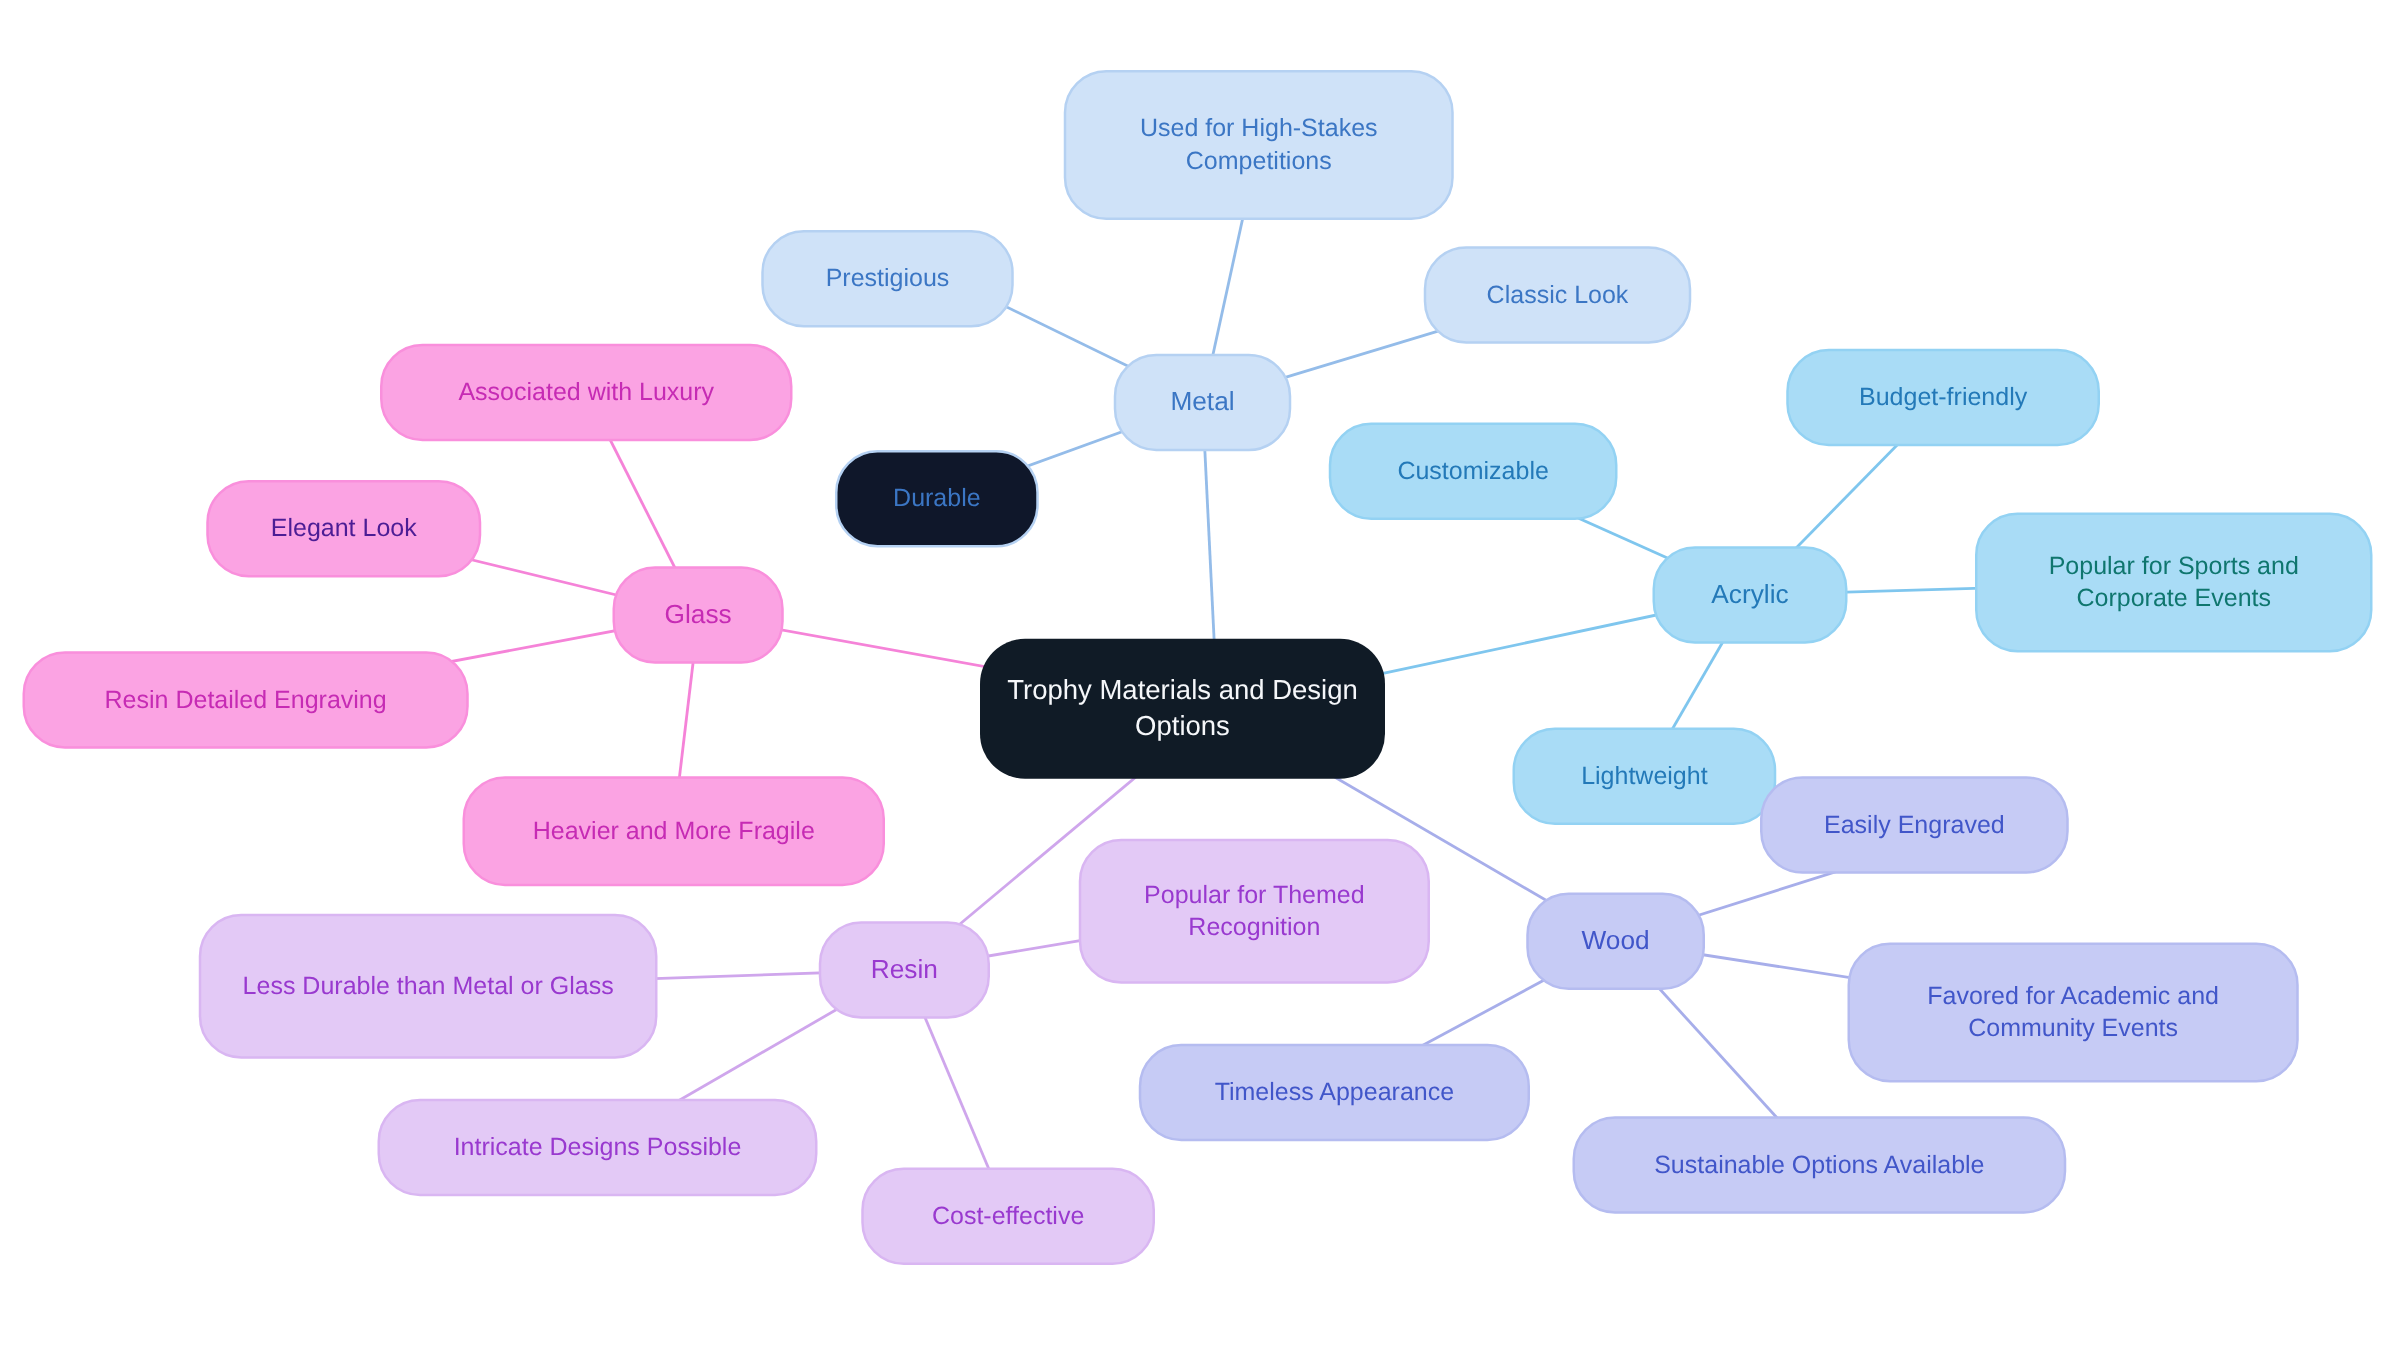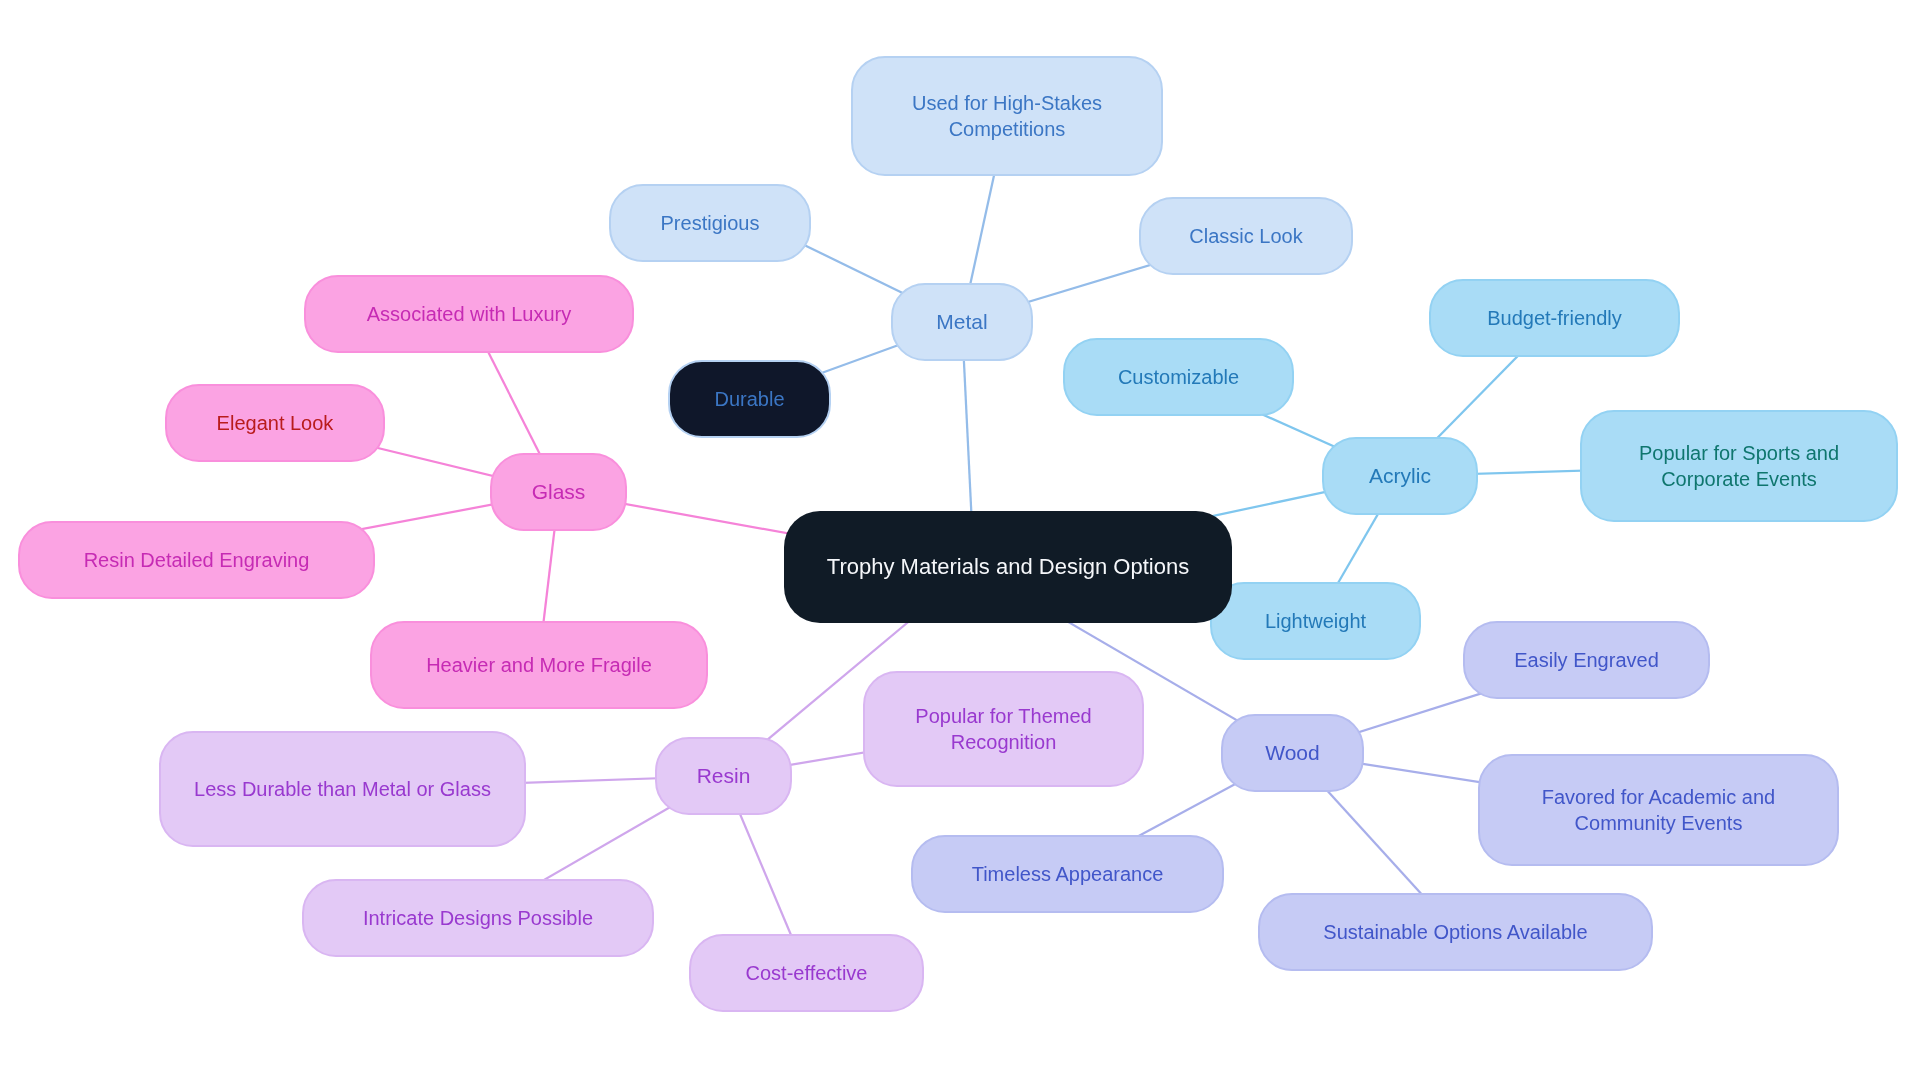--- a/index.html
+++ b/index.html
@@ -95,41 +95,41 @@
   <div class="node" style="left: 1063px; top: 338px; width: 231px; height: 78px; background-color: rgb(169, 220, 246); border-color: rgb(147, 210, 243); color: rgb(35, 121, 184);">Customizable</div>
 
   <div class="node parent" style="left: 1322px; top: 437px; width: 156px; height: 78px; background-color: rgb(169, 220, 246); border-color: rgb(147, 210, 243); color: rgb(35, 121, 184);">Acrylic</div>
 
   <div class="node" style="left: 1580px; top: 410px; width: 318px; height: 112px; background-color: rgb(169, 220, 246); border-color: rgb(147, 210, 243); color: #0f766e;">Popular for Sports and Corporate Events</div>
 
   <div class="node" style="left: 1210px; top: 582px; width: 211px; height: 78px; background-color: rgb(169, 220, 246); border-color: rgb(147, 210, 243); color: rgb(35, 121, 184);">Lightweight</div>
 
   <div class="node" style="left: 304px; top: 275px; width: 330px; height: 78px; background-color: rgb(251, 163, 227); border-color: rgb(249, 143, 220); color: rgb(198, 43, 180);">Associated with Luxury</div>
 
-  <div class="node" style="left: 165px; top: 384px; width: 220px; height: 78px; background-color: rgb(251, 163, 227); border-color: rgb(249, 143, 220); color: #b91c1c;">Elegant Look</div>
+  <div class="node" style="left: 165px; top: 384px; width: 220px; height: 78px; background-color: rgb(251, 163, 227); border-color: rgb(249, 143, 220); color: #4c1d95;">Elegant Look</div>
 
   <div class="node parent" style="left: 490px; top: 453px; width: 137px; height: 78px; background-color: rgb(251, 163, 227); border-color: rgb(249, 143, 220); color: rgb(198, 43, 180);">Glass</div>
 
   <div class="node" style="left: 18px; top: 521px; width: 357px; height: 78px; background-color: rgb(251, 163, 227); border-color: rgb(249, 143, 220); color: rgb(198, 43, 180);">Resin Detailed Engraving</div>
 
   <div class="node" style="left: 370px; top: 621px; width: 338px; height: 88px; background-color: rgb(251, 163, 227); border-color: rgb(249, 143, 220); color: rgb(198, 43, 180);">Heavier and More Fragile</div>
 
-  <div class="node center-node" style="left: 784px; top: 511px; width: 448px; height: 112px; background-color: rgb(16, 27, 38); color: rgb(245, 247, 250);">Trophy Materials and Design Options</div>
+  <div class="node center-node" style="left: 784px; top: 511px; width: 324px; height: 112px; background-color: rgb(16, 27, 38); color: rgb(245, 247, 250);">Trophy Materials and Design Options</div>
 
   <div class="node" style="left: 863px; top: 671px; width: 281px; height: 116px; background-color: rgb(227, 201, 246); border-color: rgb(217, 182, 242); color: rgb(153, 57, 207);">Popular for Themed Recognition</div>
 
   <div class="node" style="left: 159px; top: 731px; width: 367px; height: 116px; background-color: rgb(227, 201, 246); border-color: rgb(217, 182, 242); color: rgb(153, 57, 207);">Less Durable than Metal or Glass</div>
 
   <div class="node parent" style="left: 655px; top: 737px; width: 137px; height: 78px; background-color: rgb(227, 201, 246); border-color: rgb(217, 182, 242); color: rgb(153, 57, 207);">Resin</div>
 
   <div class="node" style="left: 302px; top: 879px; width: 352px; height: 78px; background-color: rgb(227, 201, 246); border-color: rgb(217, 182, 242); color: rgb(153, 57, 207);">Intricate Designs Possible</div>
 
   <div class="node" style="left: 689px; top: 934px; width: 235px; height: 78px; background-color: rgb(227, 201, 246); border-color: rgb(217, 182, 242); color: rgb(153, 57, 207);">Cost-effective</div>
 
-  <div class="node" style="left: 1463px; top: 621px; width: 247px; height: 78px; background-color: rgb(198, 203, 245); border-color: rgb(181, 188, 240); color: rgb(65, 86, 201);">Easily Engraved</div>
+  <div class="node" style="left: 1408px; top: 621px; width: 247px; height: 78px; background-color: rgb(198, 203, 245); border-color: rgb(181, 188, 240); color: rgb(65, 86, 201);">Easily Engraved</div>
 
   <div class="node parent" style="left: 1221px; top: 714px; width: 143px; height: 78px; background-color: rgb(198, 203, 245); border-color: rgb(181, 188, 240); color: rgb(65, 86, 201);">Wood</div>
 
   <div class="node" style="left: 1478px; top: 754px; width: 361px; height: 112px; background-color: rgb(198, 203, 245); border-color: rgb(181, 188, 240); color: rgb(65, 86, 201);">Favored for Academic and Community Events</div>
 
   <div class="node" style="left: 911px; top: 835px; width: 313px; height: 78px; background-color: rgb(198, 203, 245); border-color: rgb(181, 188, 240); color: rgb(65, 86, 201);">Timeless Appearance</div>
 
   <div class="node" style="left: 1258px; top: 893px; width: 395px; height: 78px; background-color: rgb(198, 203, 245); border-color: rgb(181, 188, 240); color: rgb(65, 86, 201);">Sustainable Options Available</div>
 
 </div>

